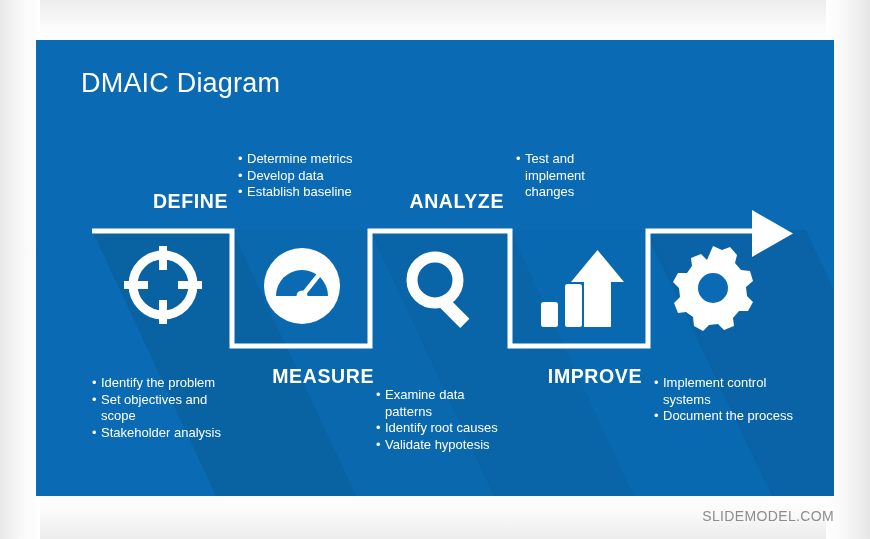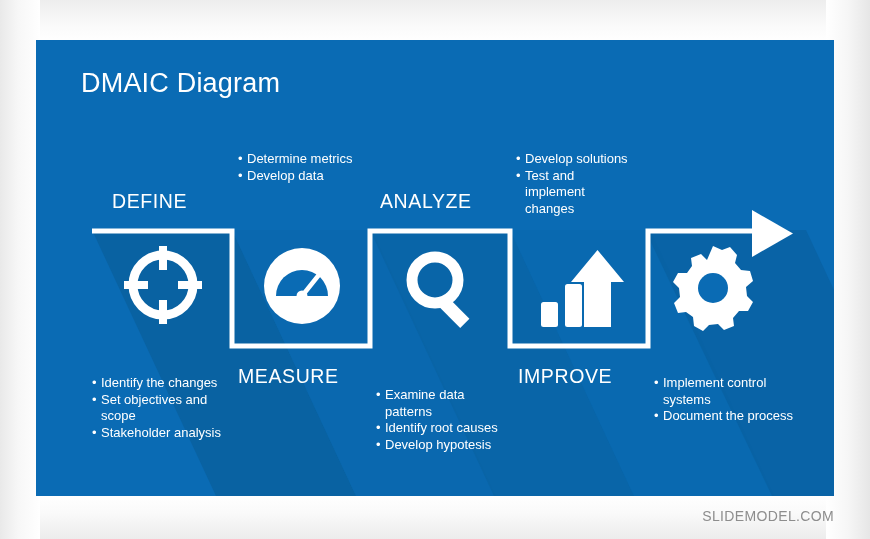--- a/index.html
+++ b/index.html
@@ -78,24 +78,24 @@
     font-weight: 400;
     letter-spacing: 0.2px;
     white-space: nowrap;
   }
 
   
   .phase-label {
     position: absolute;
     color: #ffffff;
     font-size: 19.5px;
-    font-weight: 400;
+    font-weight: 700;
     letter-spacing: 0.6px;
     white-space: nowrap;
-    text-align: left;
+    text-align: right;
   }
 
   
   .bullets {
     position: absolute;
     color: #ffffff;
     font-size: 13px;
     line-height: 16.6px;
     width: 150px;
     margin-top: 17px;
@@ -213,43 +213,43 @@
                    L 30,85 L 21,80 L 20,71 L 13,66 L 5,67 L 1,57 L 7,51 L 6,42
                    L 0,36 L 5,27 L 14,27 L 19,20 L 18,12 L 28,8 L 34,14 Z" fill="#FFFFFF"></path>
           <circle cx="40" cy="42" r="15" fill="#0A6BB4"></circle>
         </g>
       </g>
     </svg>
 
     <div class="slide-title">DMAIC Diagram</div>
 
     <div class="phase-label" style="left:76px; top:150px; width:116px;">DEFINE</div>
-    <div class="phase-label" style="left:202px; top:325px; width:128px;">MEASURE</div>
+    <div class="phase-label" style="left:210px; top:325px; width:128px;">MEASURE</div>
     <div class="phase-label" style="left:482px; top:325px; width:124px;">IMPROVE</div>
     <div class="phase-label" style="left:344px; top:150px; width:124px;">ANALYZE</div>
 
     <div class="bullets" style="left:56px; top:318px; width:150px;">
-      <span class="bullet-row">Identify the changes</span>
+      <span class="bullet-row">Identify the problem</span>
       <span class="bullet-row">Set objectives and scope</span>
       <span class="bullet-row">Stakeholder analysis</span>
     </div>
 
     <div class="bullets" style="left:202px; top:94px; width:122px;">
       <span class="bullet-row">Determine metrics</span>
       <span class="bullet-row">Develop data</span>
+      <span class="bullet-row">Establish baseline</span>
     </div>
 
     <div class="bullets" style="left:340px; top:330px; width:126px;">
       <span class="bullet-row">Examine data patterns</span>
       <span class="bullet-row">Identify root causes</span>
-      <span class="bullet-row">Develop hypotesis</span>
+      <span class="bullet-row">Validate hypotesis</span>
     </div>
 
     <div class="bullets" style="left:480px; top:94px; width:118px;">
-      <span class="bullet-row">Develop solutions</span>
       <span class="bullet-row">Test and implement changes</span>
     </div>
 
     <div class="bullets" style="left:618px; top:318px; width:140px;">
       <span class="bullet-row">Implement control systems</span>
       <span class="bullet-row">Document the process</span>
     </div>
 
   </div>
 

